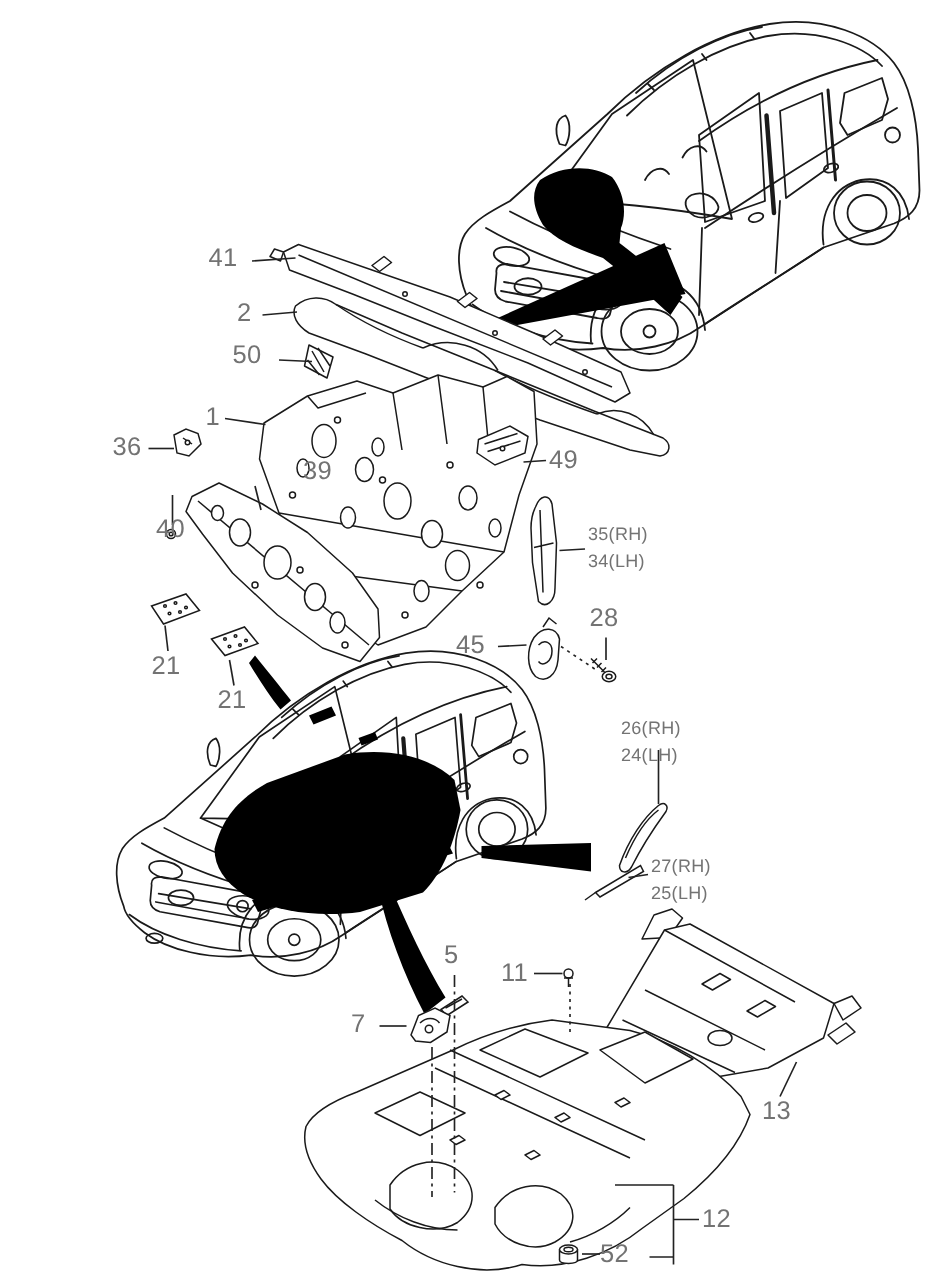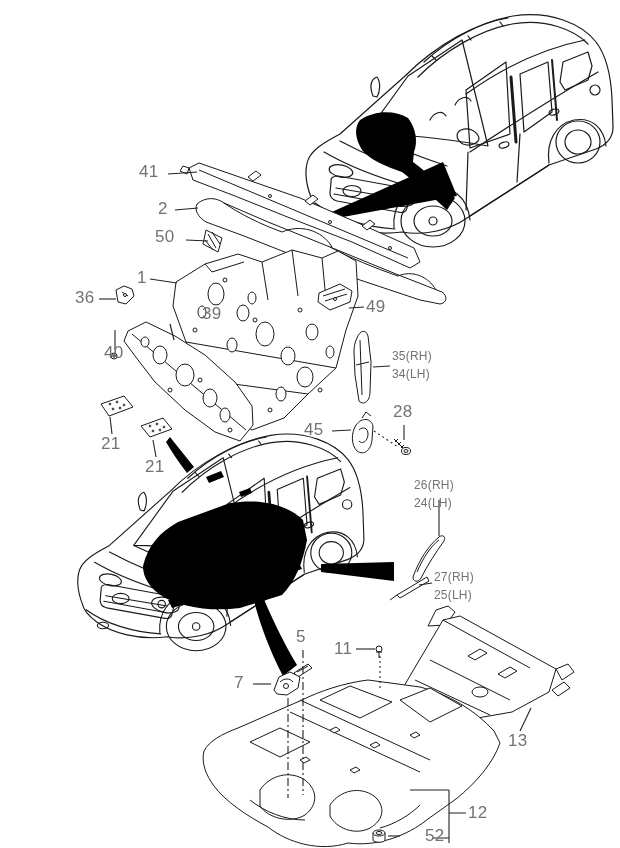--- a/index.html
+++ b/index.html
@@ -287,15 +287,15 @@
 <div class="callout" style="left:393px;top:403px;">28</div>
 <div class="callout small" style="left:414px;top:476px;">26(RH)</div>
 <div class="callout small" style="left:414px;top:494px;">24(LH)</div>
 <div class="callout small" style="left:434px;top:568px;">27(RH)</div>
 <div class="callout small" style="left:434px;top:586px;">25(LH)</div>
 <div class="callout" style="left:296px;top:628px;">5</div>
 <div class="callout" style="left:334px;top:640px;">11</div>
 <div class="callout" style="left:234px;top:674px;">7</div>
 <div class="callout" style="left:508px;top:732px;text-align:center;">13</div>
 <div class="callout" style="left:468px;top:804px;text-align:right;">12</div>
-<div class="callout" style="left:400px;top:827px;margin-left:25px;">52</div>
+<div class="callout" style="left:400px;top:827px;">52</div>
 
 </div>
 
 </body></html>

